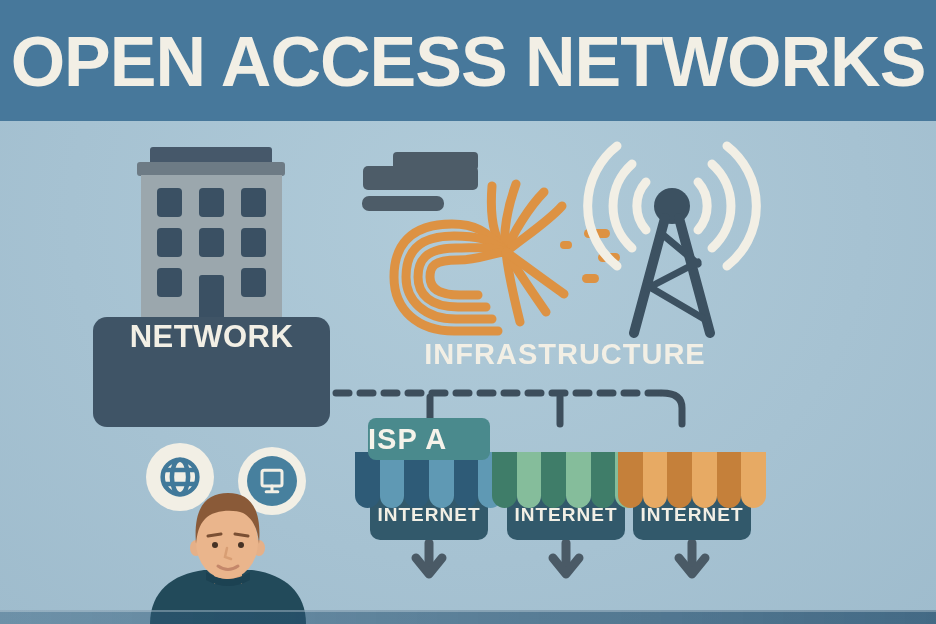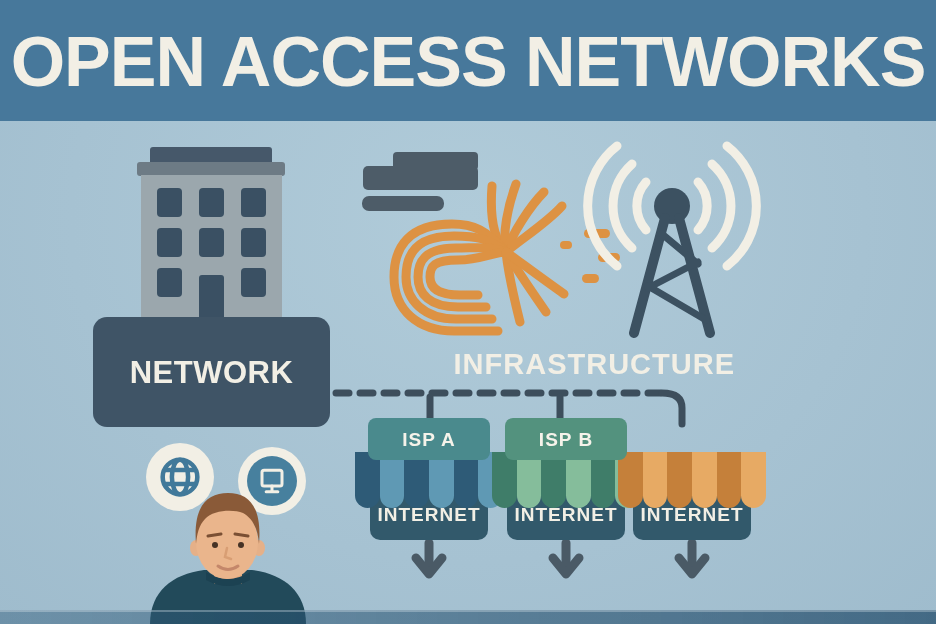--- a/index.html
+++ b/index.html
@@ -15,44 +15,44 @@
   .bld-roof{position:absolute;left:137px;top:162px;width:148px;height:14px;background:#6d7b85;border-radius:3px;}
   .bld-body{position:absolute;left:141px;top:175px;width:141px;height:150px;background:#9ba7ad;}
   .win{position:absolute;width:25px;height:29px;background:#3a5063;border-radius:4px;}
   .w1{left:16px;top:13px}.w2{left:58px;top:13px}.w3{left:100px;top:13px}
   .w4{left:16px;top:53px}.w5{left:58px;top:53px}.w6{left:100px;top:53px}
   .w7{left:16px;top:93px}.w8{left:100px;top:93px}
   .door{position:absolute;left:58px;top:100px;width:25px;height:50px;background:#3a5063;border-radius:3px 3px 0 0;}
   
   .owner-box{position:absolute;left:93px;top:317px;width:237px;height:110px;background:#3f5466;border-radius:14px;
              color:#f2efe5;text-align:center;font-weight:bold;font-size:31px;line-height:39px;letter-spacing:.5px;
-             padding-top:0;box-sizing:border-box;display:flex;flex-direction:column;justify-content:center;}
-  
-  .infra-label{position:absolute;left:395px;top:348px;width:340px;text-align:right;color:#f2efe5;
+             padding-top:0;box-sizing:border-box;display:flex;flex-direction:row;justify-content:center;}
+  
+  .infra-label{position:absolute;left:395px;top:338px;width:340px;text-align:center;color:#f2efe5;
                font-weight:bold;font-size:29px;letter-spacing:1px;}
   
   .circle{position:absolute;width:68px;height:68px;border-radius:50%;background:#f2efe5;display:flex;
           align-items:center;justify-content:center;}
   .globe-c{left:146px;top:443px;}
   .mon-c{left:238px;top:447px;}
   .mon-inner{width:50px;height:50px;border-radius:50%;background:#47809e;display:flex;align-items:center;justify-content:center;}
   
   .overlay{position:absolute;left:0;top:0;width:936px;height:624px;pointer-events:none;}
   
   .shop{position:absolute;top:418px;width:148px;height:126px;}
   .shop-a{left:355px;} .shop-b{left:492px;} .shop-c{left:618px;}
   .inet{position:absolute;left:15px;top:36px;width:118px;height:86px;background:#32596b;border-radius:10px;
         color:#f2efe5;font-weight:bold;font-size:19px;letter-spacing:1px;text-align:center;
         box-sizing:border-box;padding-top:50px;z-index:1;}
   .awning{position:absolute;left:0;top:34px;width:148px;height:56px;display:flex;z-index:2;}
   .awning span{flex:1 1 0;height:100%;border-radius:0 0 13px 13px;}
   .awning span:nth-child(odd){background:var(--awn-d);}
   .awning span:nth-child(even){background:var(--awn-l);}
   .sign{position:absolute;left:13px;top:0;width:122px;height:42px;background:var(--sign);border-radius:8px;
-        color:#f6f3ea;font-weight:bold;font-size:19px;letter-spacing:1px;text-align:center;line-height:43px;z-index:3;}
+        color:#f6f3ea;font-weight:bold;font-size:29px;letter-spacing:1px;text-align:left;line-height:43px;z-index:3;}
   
   .footer{position:absolute;left:0;top:610px;width:936px;height:14px;z-index:5;
           background:linear-gradient(90deg, rgba(55,98,128,.48), rgba(20,63,95,.66));
           border-top:2px solid rgba(240,245,248,.30);box-sizing:border-box;}
 </style>
 </head>
 <body>
 
 <div class="stage">
 
@@ -206,21 +206,20 @@
   <div class="shop shop-b" style="--sign: #53927e; --awn-d: #3f7d69; --awn-l: #85bd9b;">
     <div class="inet">INTERNET</div>
     <div class="awning">
       <span></span>
         <span></span>
         <span></span>
         <span></span>
         <span></span>
         <span></span>
     </div>
-    <div class="sign">ISP B</div>
   </div>
 
   <div class="shop shop-c" style="--sign: #d99449; --awn-d: #c5803a; --awn-l: #e7aa64;">
     <div class="inet">INTERNET</div>
     <div class="awning">
       <span></span>
         <span></span>
         <span></span>
         <span></span>
         <span></span>

